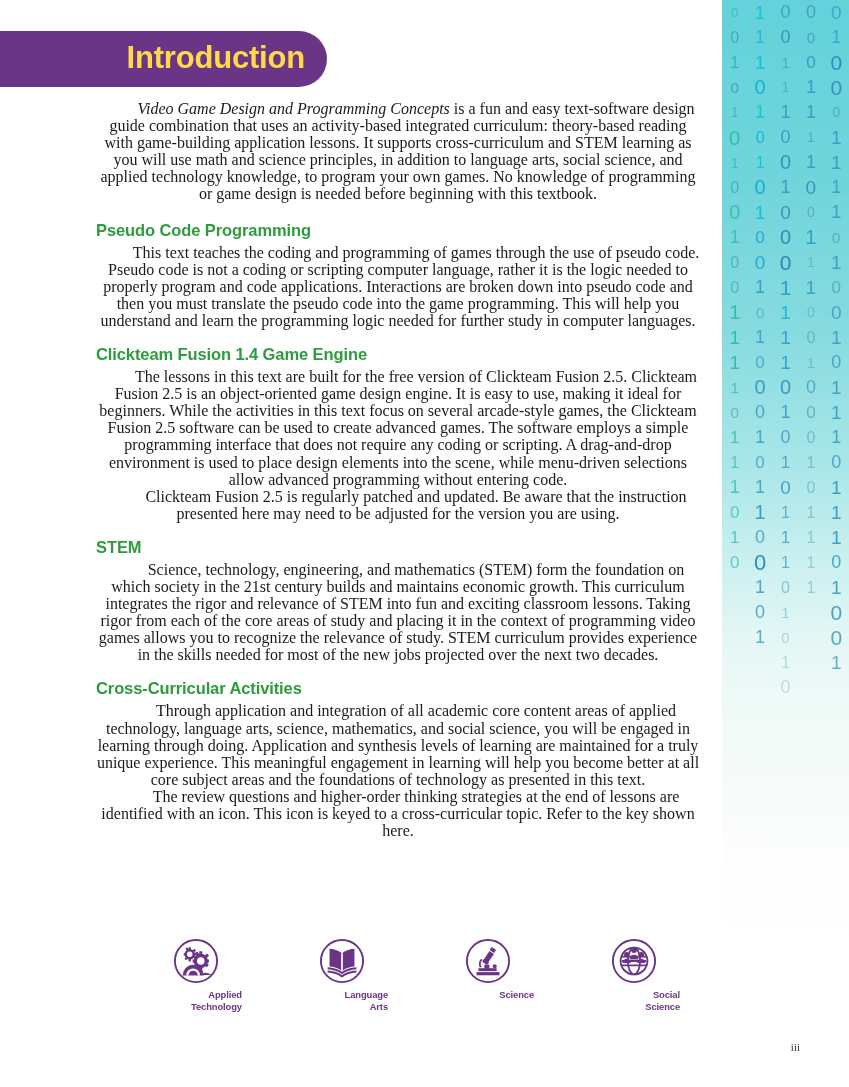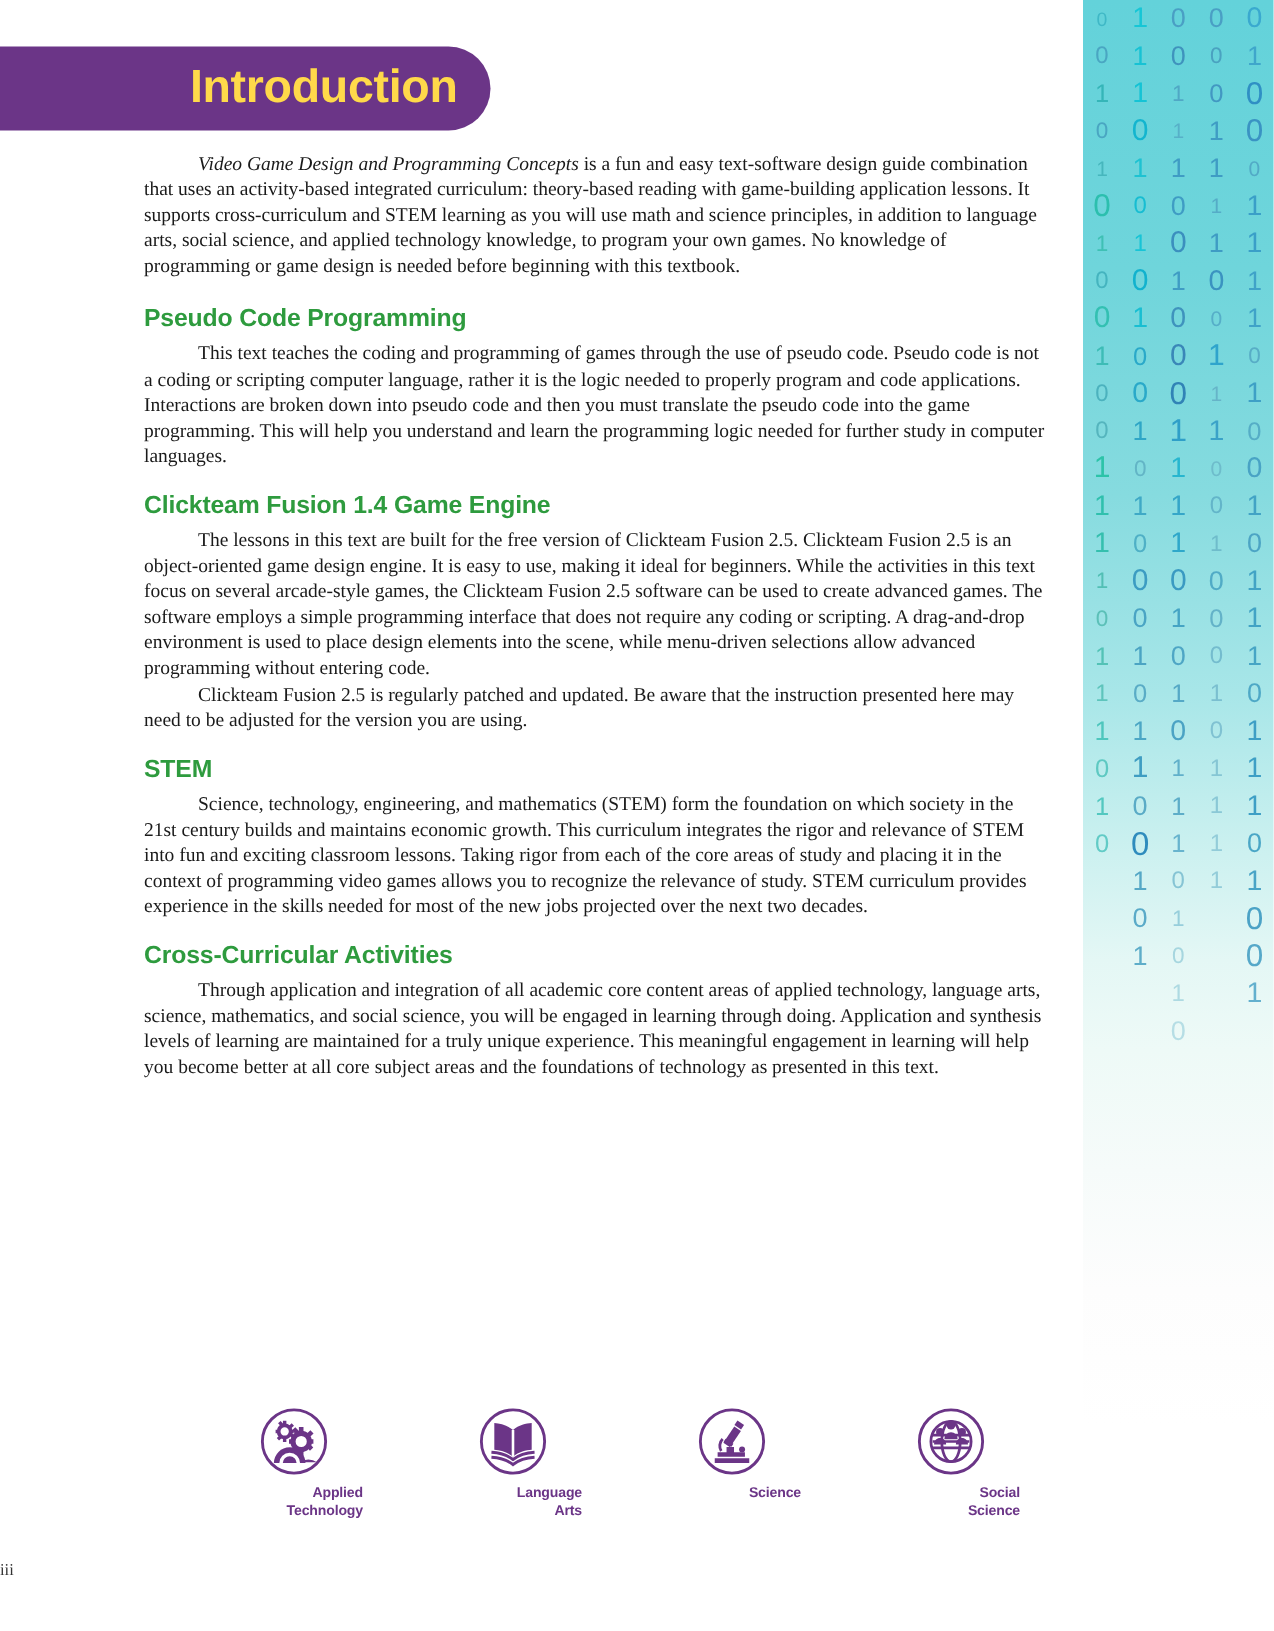--- a/index.html
+++ b/index.html
@@ -49,22 +49,22 @@
     white-space:nowrap;
     text-align:center;
   }
 
   
   #content{
     position:absolute;left:96px;top:100px;width:604px;
   }
   .para{
     font-family:"Liberation Serif", serif;
-    font-size:13px;line-height:17.1px;color:#1a1a1a;
-    text-indent:36px;margin:0 0 0 0;text-align:left;
+    font-size:16px;line-height:17.1px;color:#1a1a1a;
+    text-indent:36px;margin:0 0 0 0;text-align:center;
   }
   .para + .para{margin-top:0;}
   .para i{font-style:italic;}
   h2.section{
     font-family:"Liberation Sans", sans-serif;
     font-weight:bold;font-size:16.5px;color:#2e9b3e;
     margin:16px 0 4px 0;letter-spacing:-0.1px;
   }
   h2.section.first{margin-top:18px;}
 
@@ -77,21 +77,21 @@
   .key-circle{width:46px;height:46px;margin:0 auto;}
   .key-label{
     margin-top:5px;
     font-family:"Liberation Sans", sans-serif;
     font-weight:bold;font-size:9.4px;color:#6b3587;
     line-height:11.6px;letter-spacing:-0.1px;
   }
 
   
   #page-number{
-    position:absolute;left:0;top:1041px;width:800px;
+    position:absolute;left:0;top:1041px;width:800px;text-align:right;
     font-family:"Liberation Serif", serif;font-size:11px;color:#333;
   }
 </style>
 </head>
 <body>
 
 <div id="binary-sidebar">
   <div class="bin-grid" id="bin-grid">
       <div class="bin-cell" style="font-size: 13px; color: rgb(63, 184, 198);">0</div>
       <div class="bin-cell" style="font-size: 19px; color: rgb(22, 198, 214);">1</div>
@@ -245,20 +245,21 @@
   <div id="sections">
       <h2 class="section first">Pseudo Code Programming</h2>
       <p class="para">This text teaches the coding and programming of games through the use of pseudo code. Pseudo code is not a coding or scripting computer language, rather it is the logic needed to properly program and code applications. Interactions are broken down into pseudo code and then you must translate the pseudo code into the game programming. This will help you understand and learn the programming logic needed for further study in computer languages.</p>
       <h2 class="section">Clickteam Fusion 1.4 Game Engine</h2>
       <p class="para">The lessons in this text are built for the free version of Clickteam Fusion 2.5. Clickteam Fusion 2.5 is an object-oriented game design engine. It is easy to use, making it ideal for beginners. While the activities in this text focus on several arcade-style games, the Clickteam Fusion 2.5 software can be used to create advanced games. The software employs a simple programming interface that does not require any coding or scripting. A drag-and-drop environment is used to place design elements into the scene, while menu-driven selections allow advanced programming without entering code.</p>
       <p class="para">Clickteam Fusion 2.5 is regularly patched and updated. Be aware that the instruction presented here may need to be adjusted for the version you are using.</p>
       <h2 class="section">STEM</h2>
       <p class="para">Science, technology, engineering, and mathematics (STEM) form the foundation on which society in the 21st century builds and maintains economic growth. This curriculum integrates the rigor and relevance of STEM into fun and exciting classroom lessons. Taking rigor from each of the core areas of study and placing it in the context of programming video games allows you to recognize the relevance of study. STEM curriculum provides experience in the skills needed for most of the new jobs projected over the next two decades.</p>
       <h2 class="section">Cross-Curricular Activities</h2>
       <p class="para">Through application and integration of all academic core content areas of applied technology, language arts, science, mathematics, and social science, you will be engaged in learning through doing. Application and synthesis levels of learning are maintained for a truly unique experience. This meaningful engagement in learning will help you become better at all core subject areas and the foundations of technology as presented in this text.</p>
+      <p class="para">The review questions and higher-order thinking strategies at the end of lessons are identified with an icon. This icon is keyed to a cross-curricular topic. Refer to the key shown here.</p>
     </div>
 </div>
 
 <div id="icon-key">
     <div class="key-item">
       <div class="key-circle"><svg viewBox="0 0 48 48" width="46" height="46">
     <circle cx="24" cy="24" r="22" fill="none" stroke="#6b3587" stroke-width="2"></circle>
     <g fill="#6b3587">
       <path d="M17.5 11.5a5.5 5.5 0 100 11 5.5 5.5 0 000-11zm0 2.6a2.9 2.9 0 110 5.8 2.9 2.9 0 010-5.8z"></path>
       <path d="M16.3 9.6h2.4v3.1h-2.4zM16.3 21.3h2.4v3.1h-2.4zM11.2 15.8h3.1v2.4h-3.1zM20.7 15.8h3.1v2.4h-3.1z"></path>

